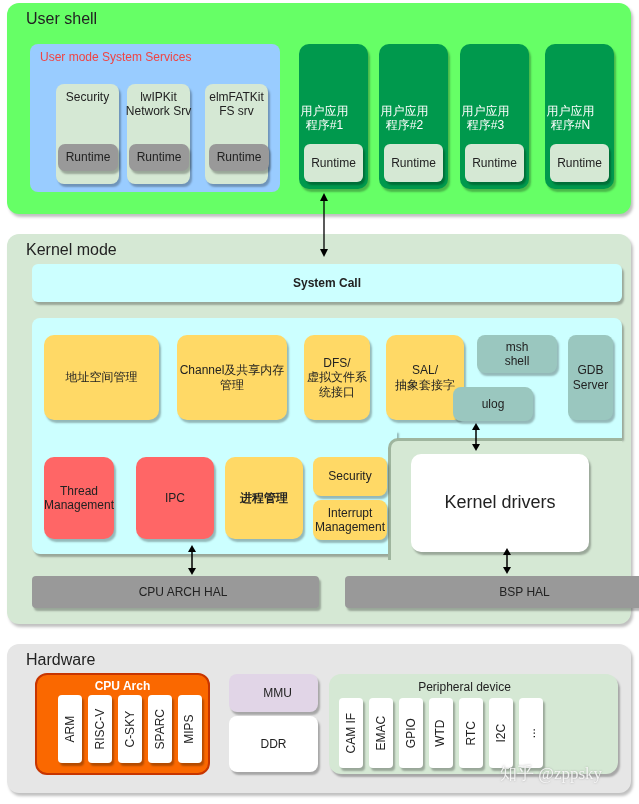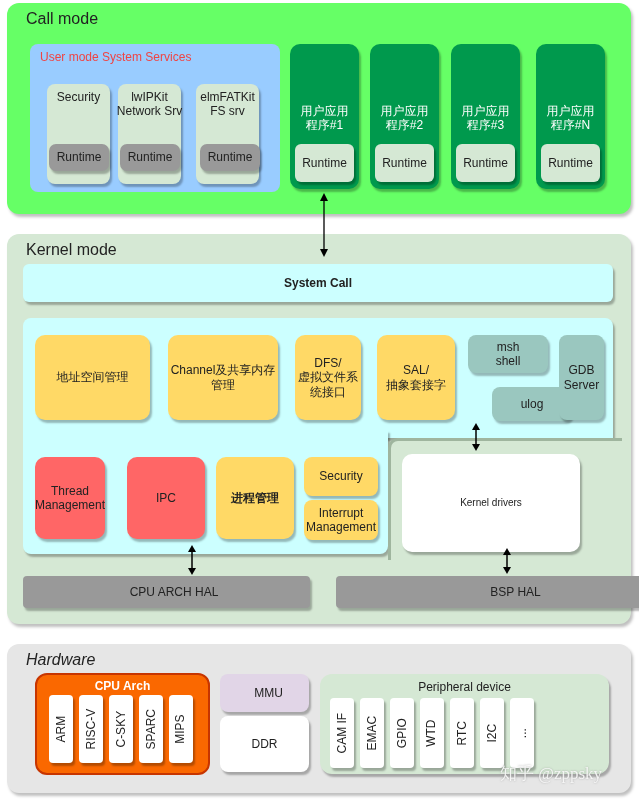--- a/index.html
+++ b/index.html
@@ -1,20 +1,20 @@
 <!DOCTYPE html>
 <html><head>
 <meta charset="utf-8">
 <style>
   * { box-sizing: border-box; margin: 0; padding: 0; }
   html, body { width: 639px; height: 804px; background: #ffffff; overflow: hidden; }
   body { position: relative; font-family: "Liberation Sans", "DejaVu Sans", sans-serif; color: #222; }
   .abs { position: absolute; }
   .box { position: absolute; display: flex; align-items: center; justify-content: center; text-align: center; line-height: 1.2; }
-  .sh { box-shadow: 2px 3px 2px rgba(0,0,0,0.28); }
+  .sh { box-shadow: 2px 3px 2px rgba(0,0,0,0.28); margin-left: 9px; }
   .region-title { position: absolute; font-size: 16px; color: #222; }
 
   
   #user-mode { left: 7px; top: 3px; width: 624px; height: 211px; background: #66ff66; border-radius: 12px; box-shadow: 2px 3px 3px rgba(0,0,0,0.25); }
   #user-services { left: 30px; top: 44px; width: 250px; height: 148px; background: #99ccff; border-radius: 8px; }
   .svc { width: 63px; height: 100px; background: #d5e8d4; border-radius: 8px; top: 84px; align-items: flex-start; padding-top: 6px; font-size: 12px; }
   .svc-rt { width: 60px; height: 27px; background: #999999; border-radius: 7px; font-size: 12px; }
   .app { width: 69px; height: 145px; background: #00994d; border-radius: 10px; top: 44px; }
   .app-title { color: #ffffff; font-size: 12px; font-weight: normal; width: 69px; text-align: center; line-height: 1.2; }
   .app-rt { width: 59px; height: 38px; background: #d5e8d4; border-radius: 6px; font-size: 12px; }
@@ -36,21 +36,21 @@
   #peripheral { left: 320px; top: 674px; width: 289px; height: 100px; background: #d5e8d4; border-radius: 12px; }
   .per { width: 24px; height: 70px; top: 698px; background: #ffffff; border-radius: 4px; font-size: 12px; }
 
   .arrow { position: absolute; }
   .watermark { position: absolute; left: 500px; top: 762px; font-size: 17px; color: rgba(255,255,255,0.85); text-shadow: 0 0 2px rgba(120,120,120,0.6); font-family: Liberation Serif, serif; }
 </style>
 </head>
 <body>
 
 <div id="user-mode" class="abs"></div>
-<div class="region-title" style="left:26px;top:10px;">Call mode</div>
+<div class="region-title" style="left:26px;top:10px;">User shell</div>
 
 <div id="user-services" class="abs"></div>
 <div class="abs" style="left:40px;top:50px;font-size:12px;color:#ef4444;">User mode System Services</div>
 
 <div class="box svc sh" style="left:47px;white-space:pre;">Security</div>
 <div class="box svc-rt sh" style="left:49px;top:144px;">Runtime</div>
 
 <div class="box svc sh" style="left:118px;white-space:pre;">lwIPKit
 Network Srv</div>
 <div class="box svc-rt sh" style="left:120px;top:144px;">Runtime</div>
@@ -92,39 +92,39 @@
 <div class="box yellow sh" style="left:35px;top:335px;width:115px;height:85px;">地址空间管理</div>
 <div class="box yellow sh" style="left:168px;top:335px;width:110px;height:85px;white-space:pre;">Channel及共享内存
 管理</div>
 <div class="box yellow sh" style="left:295px;top:335px;width:66px;height:85px;white-space:pre;">DFS/
 虚拟文件系
 统接口</div>
 <div class="box yellow sh" style="left:377px;top:335px;width:78px;height:85px;white-space:pre;">SAL/
 抽象套接字</div>
 <div class="box teal sh" style="left:468px;top:335px;width:80px;height:38px;white-space:pre;">msh
 shell</div>
-<div class="box teal sh" style="left:492px;top:387px;width:80px;height:34px;text-align:center;">ulog</div>
+<div class="box teal sh" style="left:444px;top:387px;width:80px;height:34px;text-align:center;">ulog</div>
 <div class="box teal sh" style="left:559px;top:335px;width:45px;height:85px;white-space:pre;">GDB
 Server</div>
 
 <div class="box red sh" style="left:35px;top:457px;width:70px;height:82px;white-space:pre;">Thread
 Management</div>
 <div class="box red sh" style="left:127px;top:457px;width:78px;height:82px;">IPC</div>
 <div class="box yellow sh" style="left:216px;top:457px;width:78px;height:82px;font-weight:bold;">进程管理</div>
 <div class="box yellow sh" style="left:304px;top:457px;width:74px;height:39px;border-radius:8px;">Security</div>
 <div class="box yellow sh" style="left:304px;top:500px;width:74px;height:40px;border-radius:8px;white-space:pre;">Interrupt
 Management</div>
 
-<div class="box sh" style="left:402px;top:454px;width:178px;height:98px;background:#ffffff;border-radius:10px;font-size:10px;">Kernel drivers</div>
+<div class="box sh" style="left:402px;top:454px;width:178px;height:98px;background:#ffffff;border-radius:10px;font-size:18px;">Kernel drivers</div>
 
 <div class="box hal sh" style="left:23px;width:287px;">CPU ARCH HAL</div>
 <div class="box hal sh" style="left:336px;width:344px;">BSP HAL</div>
 
 <div id="hardware" class="abs"></div>
-<div class="region-title" style="left:26px;top:651px;font-style:italic;">Hardware</div>
+<div class="region-title" style="left:26px;top:651px;">Hardware</div>
 
 <div id="cpu-arch" class="abs"></div>
 <div class="abs" style="left:35px;top:679px;width:175px;text-align:center;color:#ffffff;font-weight:bold;font-size:12px;">CPU Arch</div>
 <div class="box arch sh" style="left:49px;">
     <span class="vert">ARM</span>
   </div>
 <div class="box arch sh" style="left:79px;">
     <span class="vert">RISC-V</span>
   </div>
 <div class="box arch sh" style="left:109px;">

